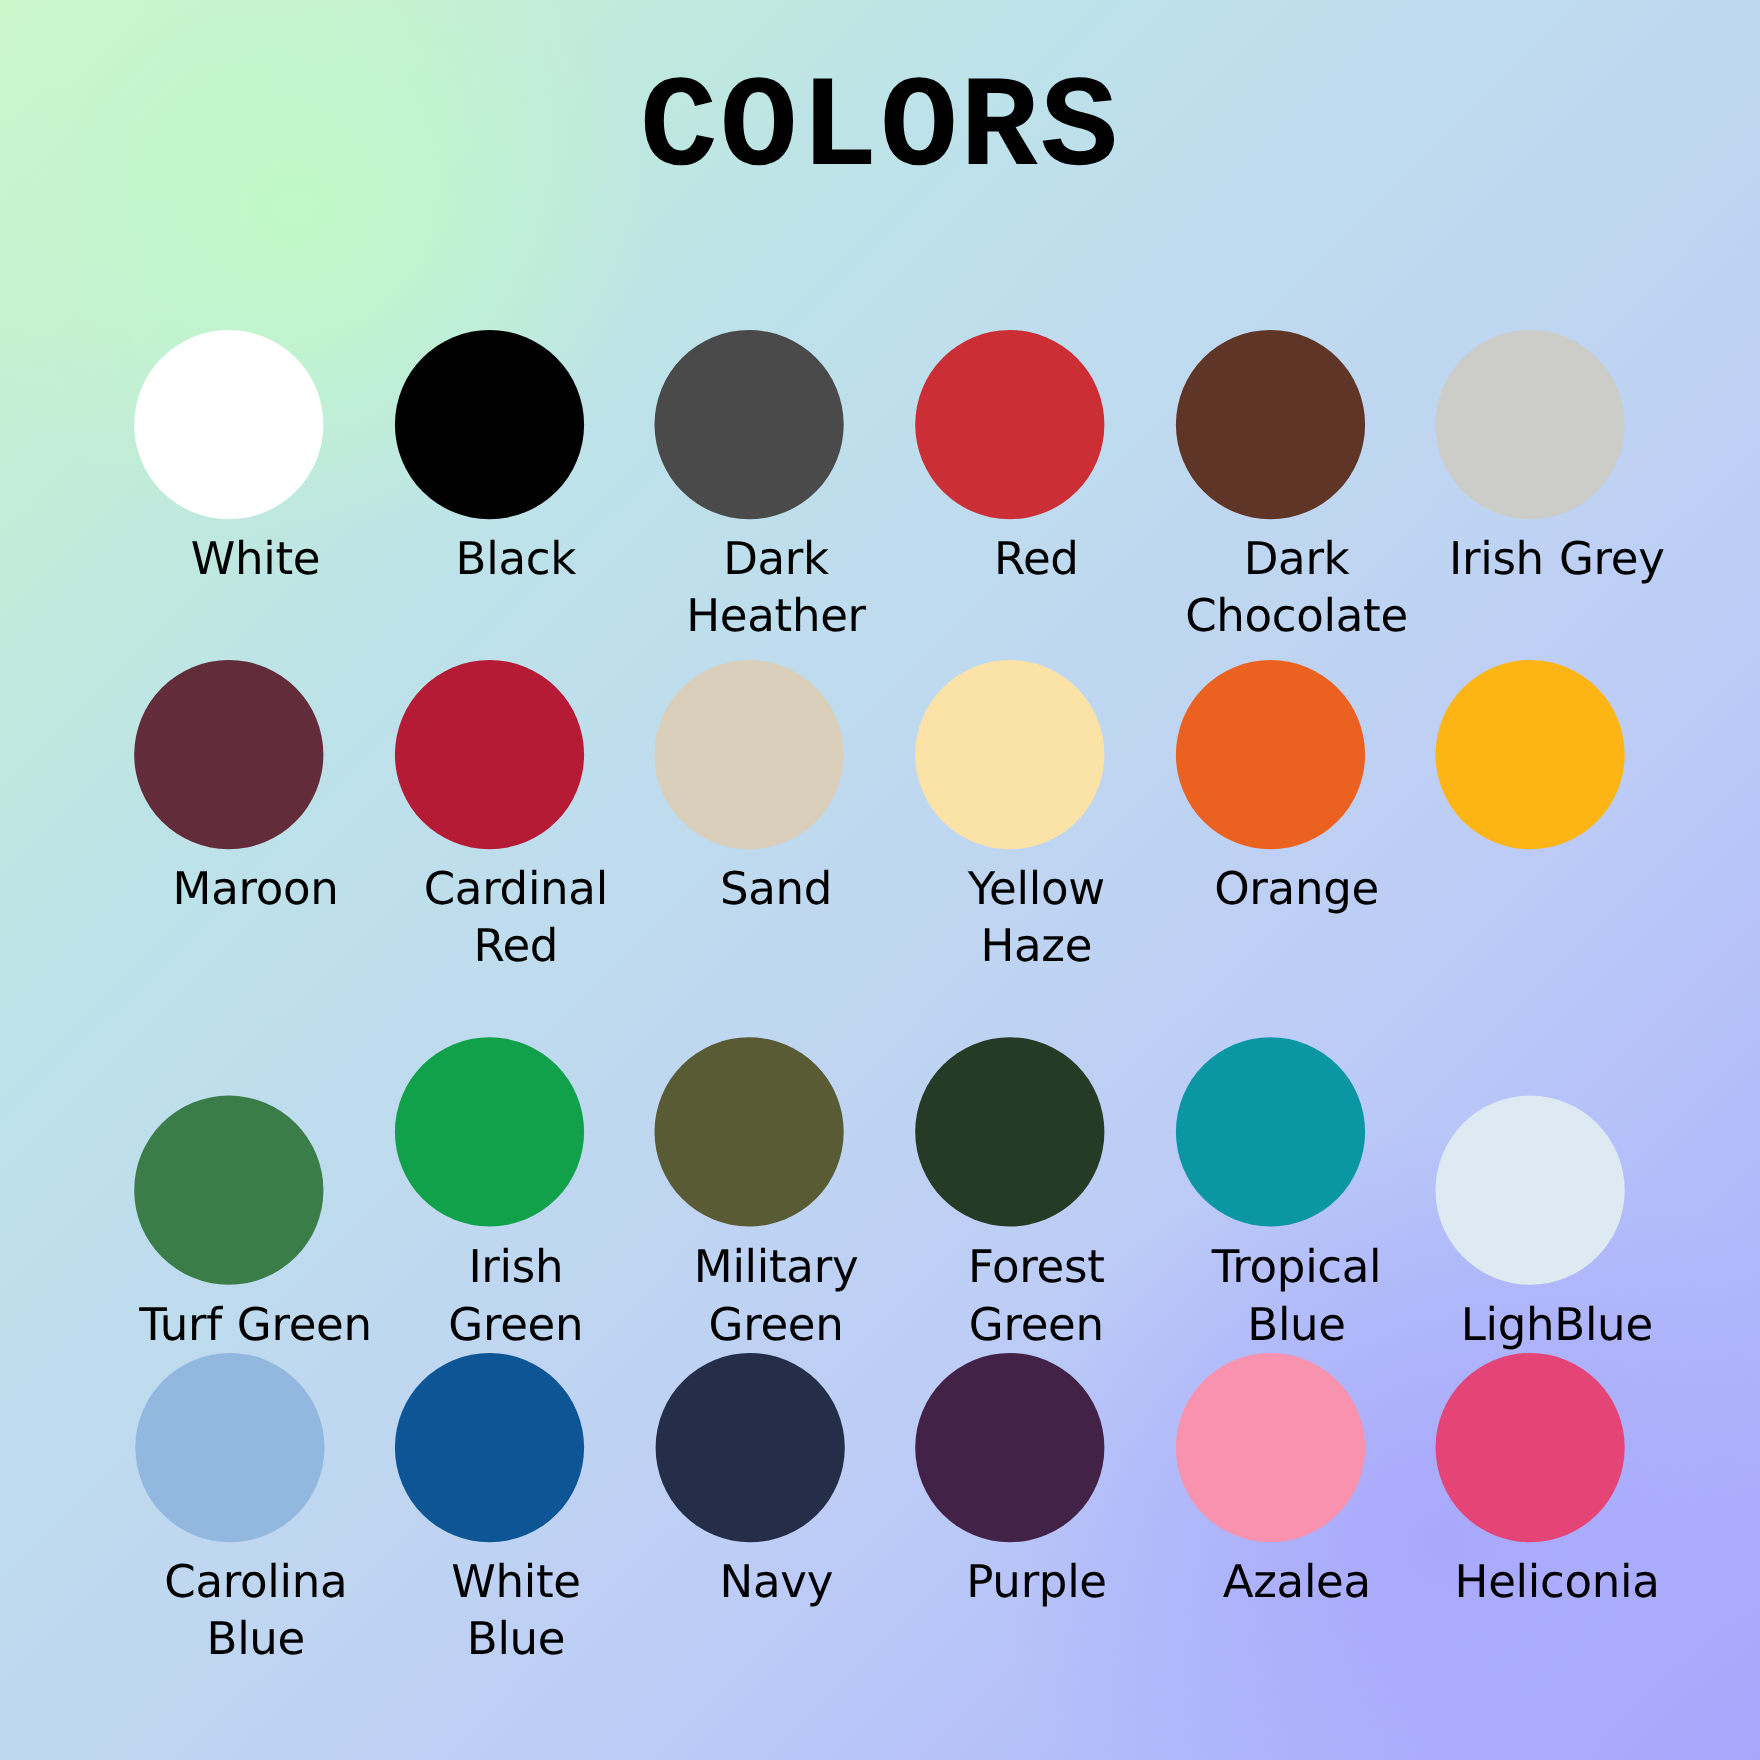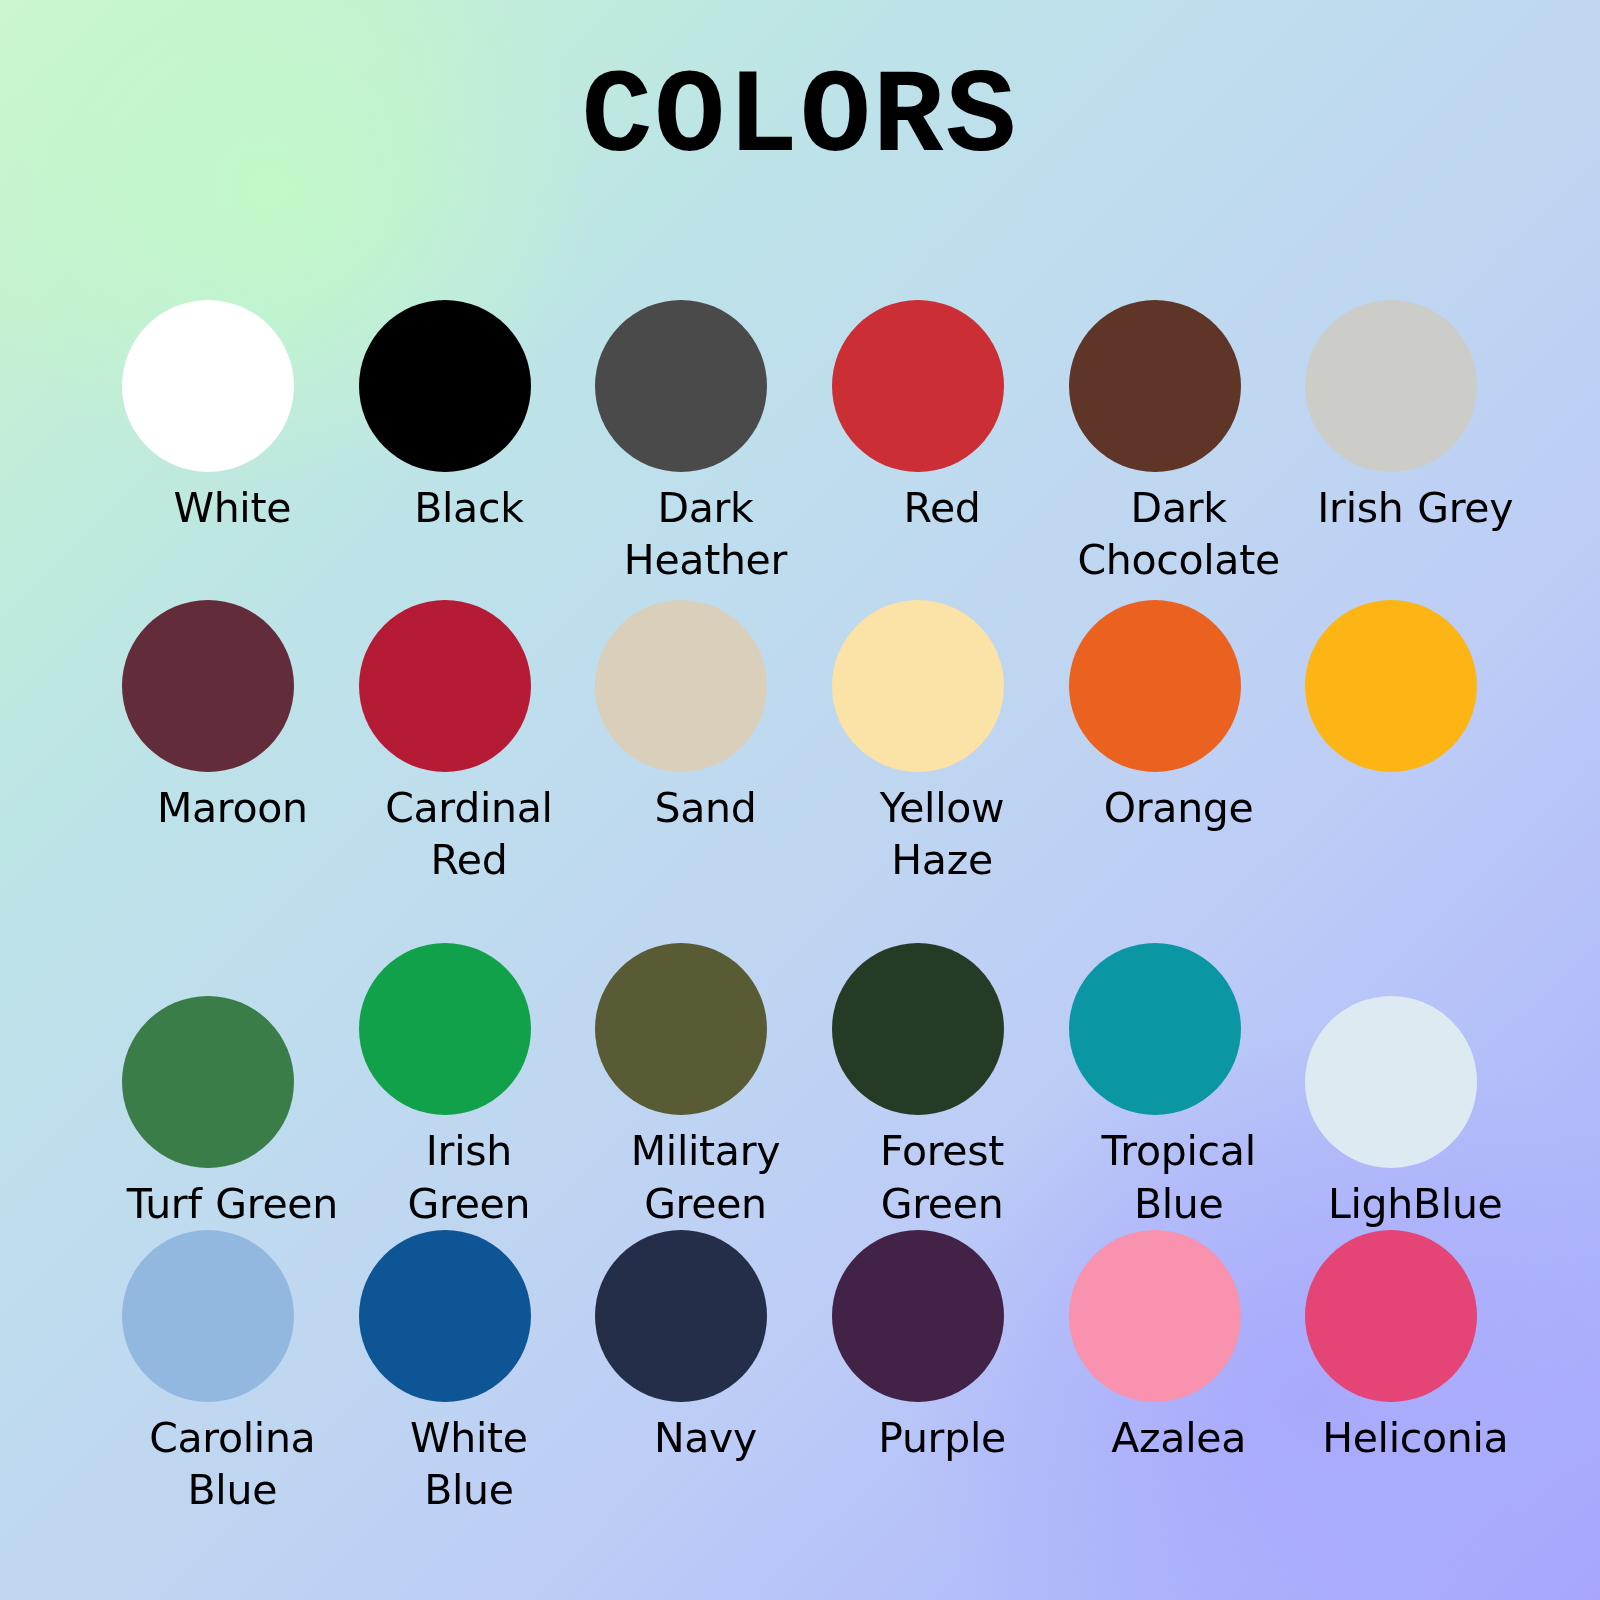--- a/index.html
+++ b/index.html
@@ -80,21 +80,21 @@
     z-index: 2;
   }
 
   .row {
     display: flex;
     width: 100%;
   }
   .row-1 { height: 300px; }
   .row-2 { height: 310px; }
   .row-3 { height: 320px; align-items: flex-end; }
-  .row-4 { height: 320px; }
+  .row-4 { height: 320px; justify-content: center; }
 
   .cell {
     width: 236.6px;
     display: flex;
     flex-direction: column;
     align-items: center;
   }
 
   .swatch {
     width: 172px;

